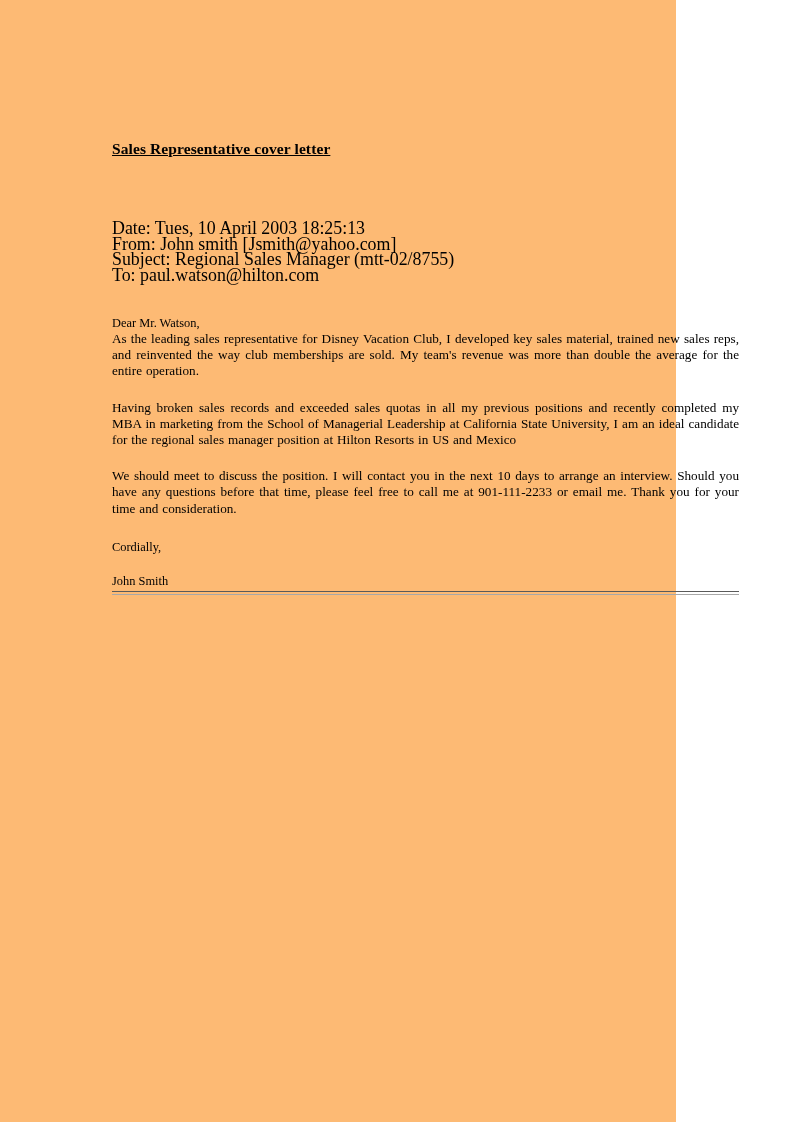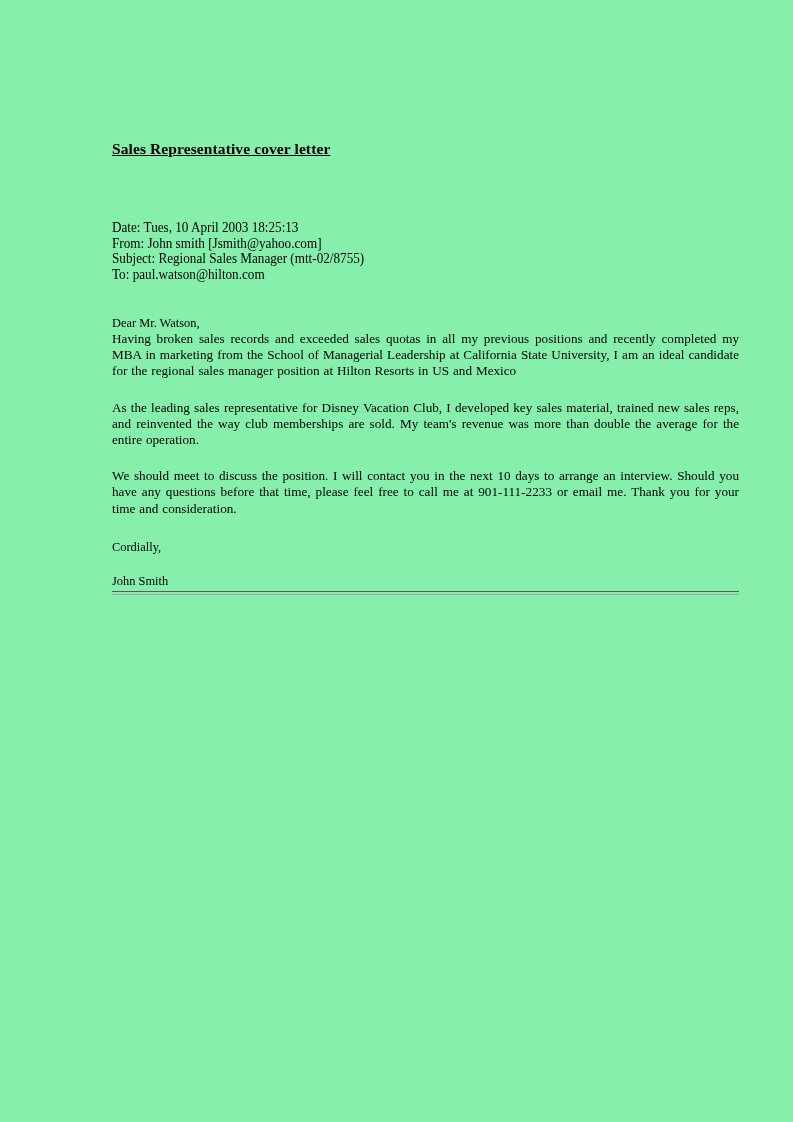--- a/index.html
+++ b/index.html
@@ -11,23 +11,23 @@
   body {
     width: 793px;
     height: 1122px;
     font-family: "Liberation Serif", "DejaVu Serif", serif;
     color: #000000;
     overflow: hidden;
   }
 
   .page {
     position: relative;
-    width: 793px;
+    width: 676px;
     height: 1122px;
-    background: #86efac;
+    background: #fdba74;
   }
 
   .letter {
     position: absolute;
     left: 112px;
     top: 140px;
     width: 627px;
   }
 
   
@@ -38,21 +38,21 @@
     letter-spacing: 0.1px;
     line-height: 18px;
     margin: 0;
     padding: 0;
     white-space: nowrap;
   }
 
   
   .header-block {
     margin-top: 62px;
-    font-size: 14px;
+    font-size: 19px;
     line-height: 15.6px;
   }
 
   .header-line {
     white-space: nowrap;
     transform: scaleX(0.94);
     transform-origin: left center;
   }
 
   
@@ -120,22 +120,22 @@
     <div class="header-block">
       <div class="header-line">Date: Tues, 10 April 2003 18:25:13</div>
       <div class="header-line">From: John smith [Jsmith@yahoo.com]</div>
       <div class="header-line">Subject: Regional Sales Manager (mtt-02/8755)</div>
       <div class="header-line">To: paul.watson@hilton.com</div>
     </div>
 
     <div class="salutation">Dear Mr. Watson,</div>
 
     <div class="paragraphs">
+      <p class="body-paragraph">As the leading sales representative for Disney Vacation Club, I developed key sales material,  trained new sales reps, and reinvented the way club memberships are sold. My team's revenue was more than double the average for the entire operation.</p>
       <p class="body-paragraph">Having broken sales records and exceeded sales quotas in all my previous positions and recently completed my MBA in marketing from the School of Managerial Leadership at California State University, I am an ideal candidate for the regional sales manager position at Hilton Resorts in US and Mexico</p>
-      <p class="body-paragraph">As the leading sales representative for Disney Vacation Club, I developed key sales material,  trained new sales reps, and reinvented the way club memberships are sold. My team's revenue was more than double the average for the entire operation.</p>
       <p class="body-paragraph">We should meet to discuss the position. I will contact you in the next 10 days to arrange an interview. Should you have any questions before that time, please feel free to call me at   901-111-2233   or email me. Thank you for your time and consideration.</p>
     </div>
 
     <div class="closing">Cordially,</div>
 
     <div class="signature">John Smith</div>
 
     <hr class="divider">
 
   </div>

